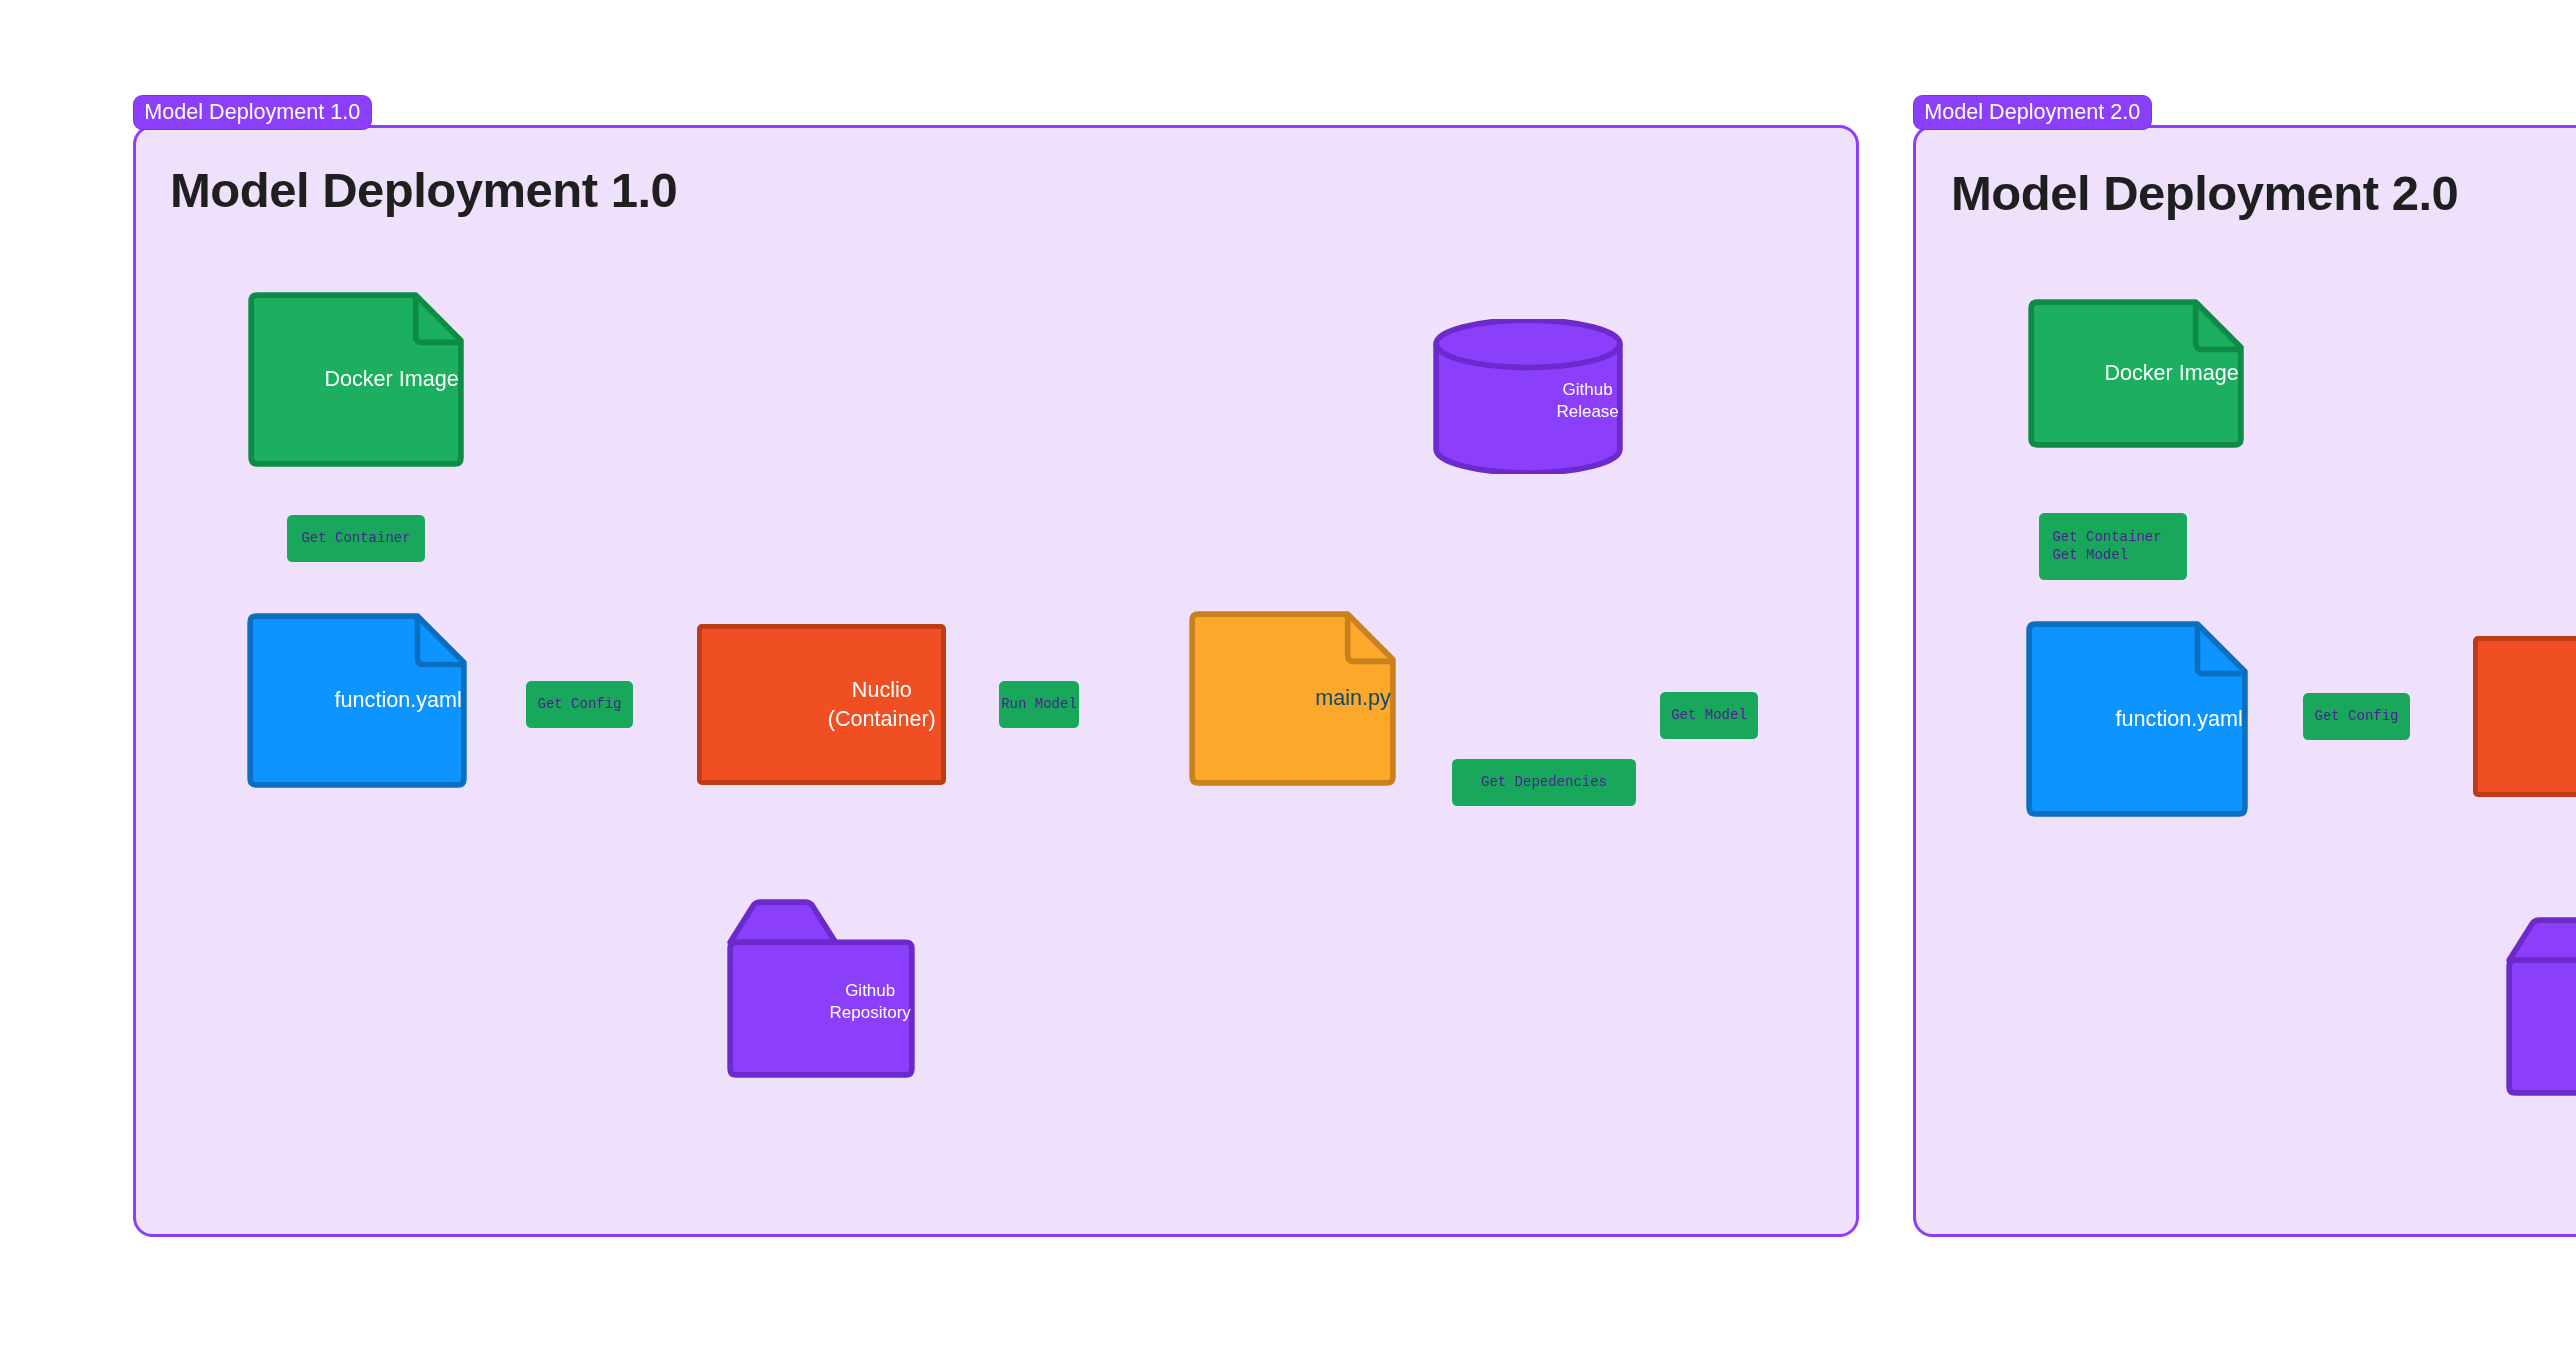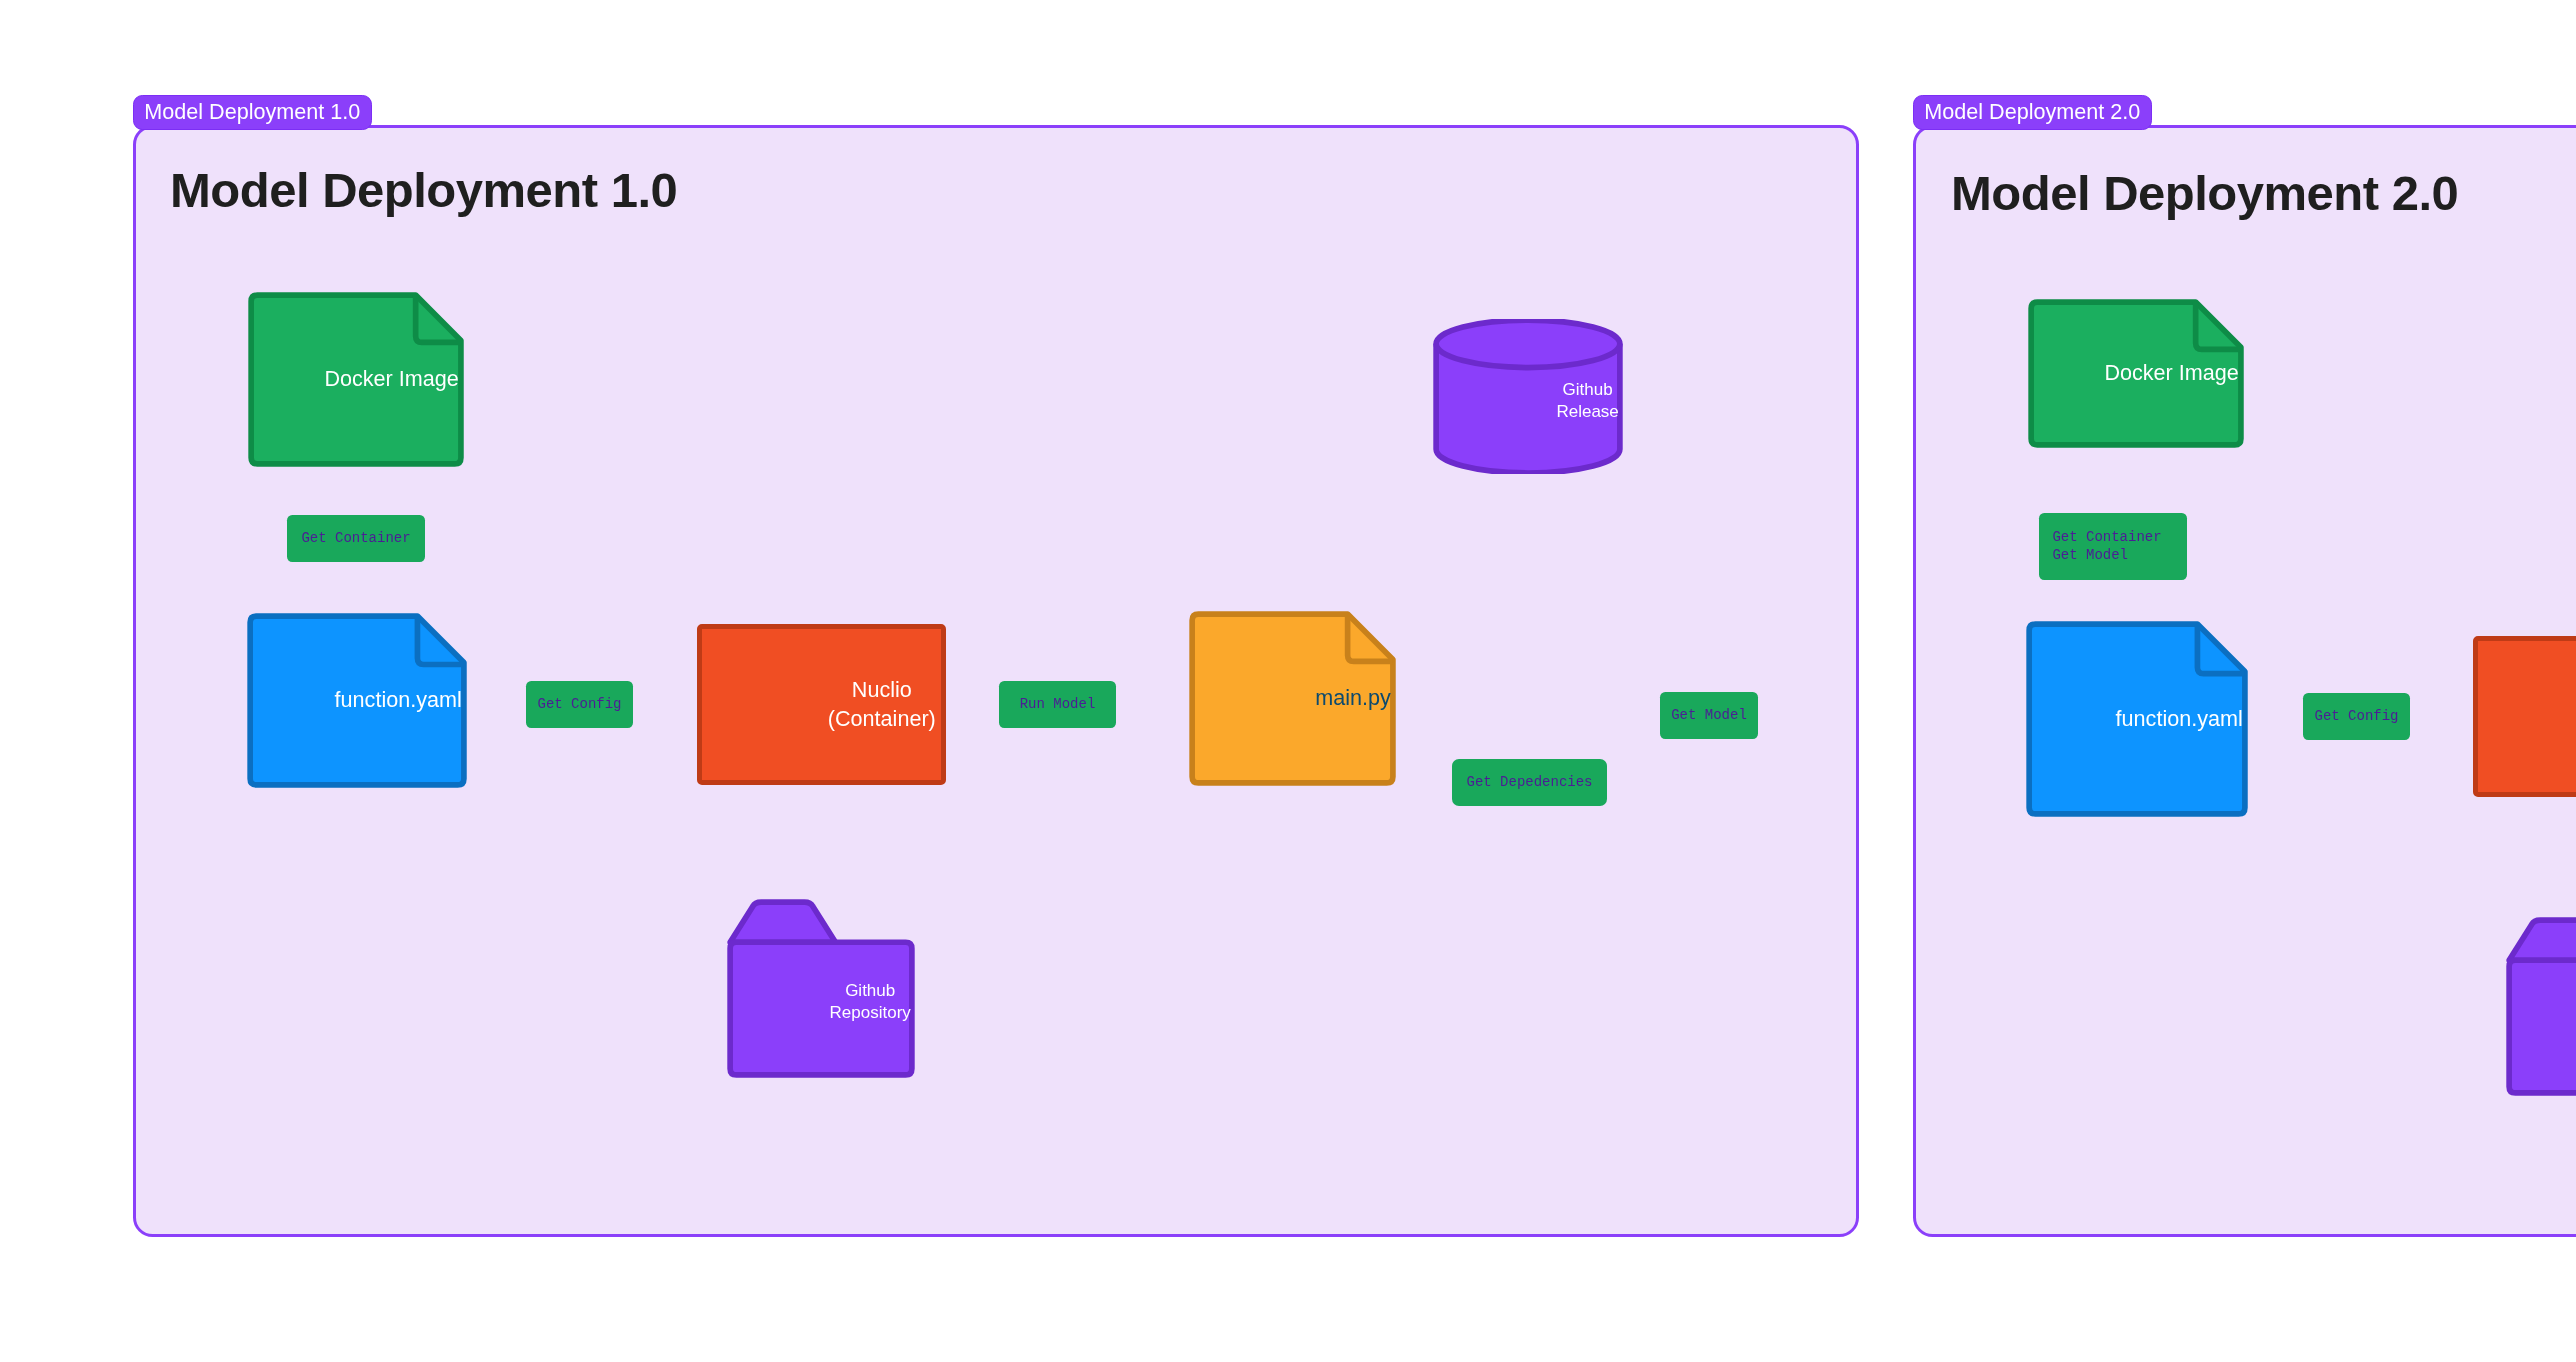--- a/index.html
+++ b/index.html
@@ -219,21 +219,21 @@
   <div class="edge-label t-sm" style="left:526px; top:681px; width:107px; height:47px;">
     <span>Get Config</span>
   </div>
 
   <div class="node rect" style="left:697px; top:624px; width:249px; height:161px;
               background:#F04E23; border:5.7px solid #BF3B16;">
     <span class="node-label t-lg white-text">Nuclio
 (Container)</span>
   </div>
 
-  <div class="edge-label t-sm" style="left:999px; top:681px; width:117px; height:47px;">
+  <div class="edge-label t-sm" style="left:999px; top:681px; width:80px; height:47px;">
     <span>Run Model</span>
   </div>
 
   <div class="node note" style="left:1187px; top:611px; width:209px; height:175px;">
     <svg class="note-svg" viewBox="0 0 406 340" preserveAspectRatio="none" xmlns="http://www.w3.org/2000/svg">
       <path d="M10,18 Q10,6 22,6 L312,6 L400,94 L400,322 Q400,334 388,334 L22,334 Q10,334 10,322 Z" fill="#FBA82B" stroke="#C8811B" stroke-width="11" stroke-linejoin="round"></path>
       <path d="M312,6 L312,86 Q312,98 324,98 L400,98" fill="none" stroke="#C8811B" stroke-width="11" stroke-linejoin="round"></path>
     </svg>
     <span class="node-label t-lg dark-text">main.py</span>
   </div>
@@ -244,21 +244,21 @@
       <path d="M8,48 A178,46 0 0 0 364,48" fill="none" stroke="#6C2ACC" stroke-width="11"></path>
     </svg>
     <span class="node-label t-md white-text" style="margin-top:9.3px;">Github
 Release</span>
   </div>
 
   <div class="edge-label t-sm" style="left:1660px; top:692px; width:98px; height:47px;">
     <span>Get Model</span>
   </div>
 
-  <div class="edge-label t-sm" style="left:1452px; top:759px; width:155px; height:47px;border-radius:7px;">
+  <div class="edge-label t-sm" style="left:1452px; top:759px; width:184px; height:47px;">
     <span>Get Depedencies</span>
   </div>
 
   <div class="node folder" style="left:726px; top:899px; width:190px; height:179px;">
     <svg class="folder-svg" viewBox="0 0 368 348" preserveAspectRatio="none" xmlns="http://www.w3.org/2000/svg">
       <path d="M8,84 L52,14 Q56,6 68,6 L152,6 Q164,6 168,14 L212,84 Z" fill="#8B3FFA" stroke="#6C2ACC" stroke-width="11" stroke-linejoin="round"></path>
       <path d="M8,96 Q8,84 20,84 L348,84 Q360,84 360,96 L360,330 Q360,342 348,342 L20,342 Q8,342 8,330 Z" fill="#8B3FFA" stroke="#6C2ACC" stroke-width="11" stroke-linejoin="round"></path>
     </svg>
     <span class="node-label t-md white-text" style="margin-top:27px;">Github
 Repository</span>

